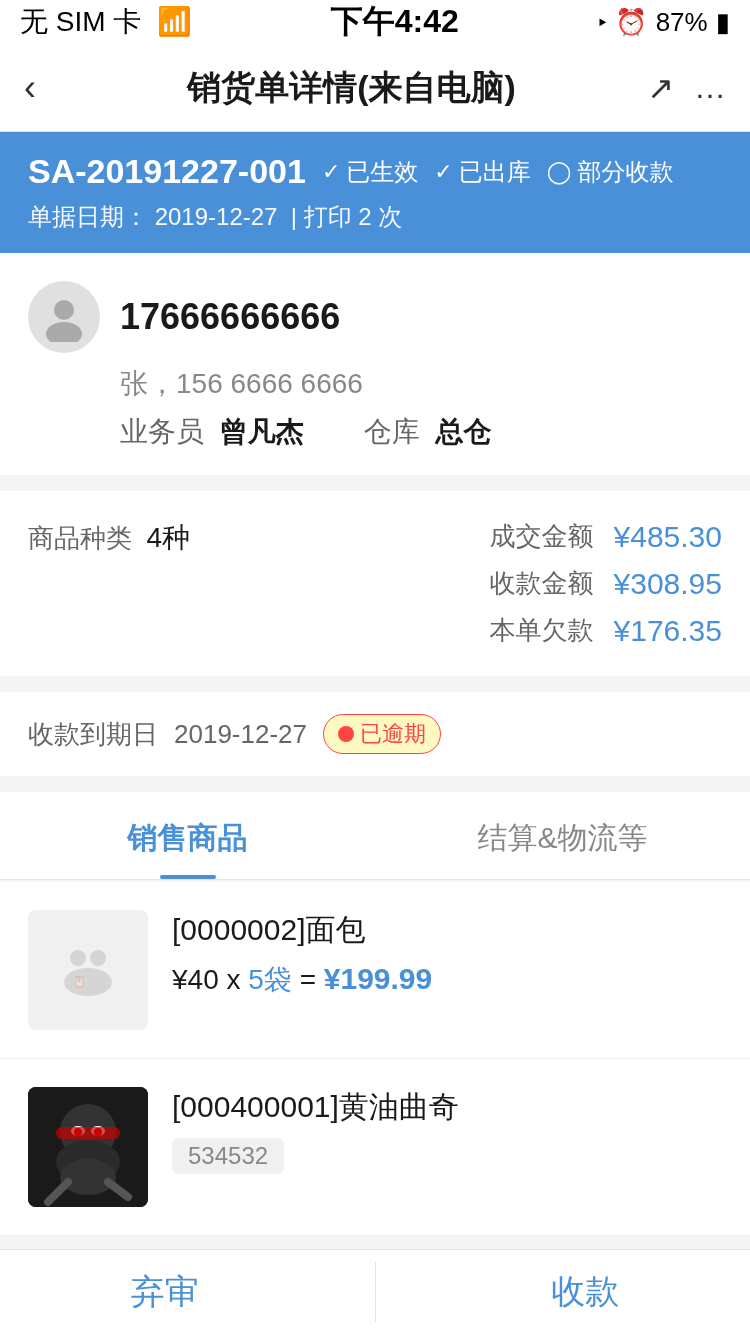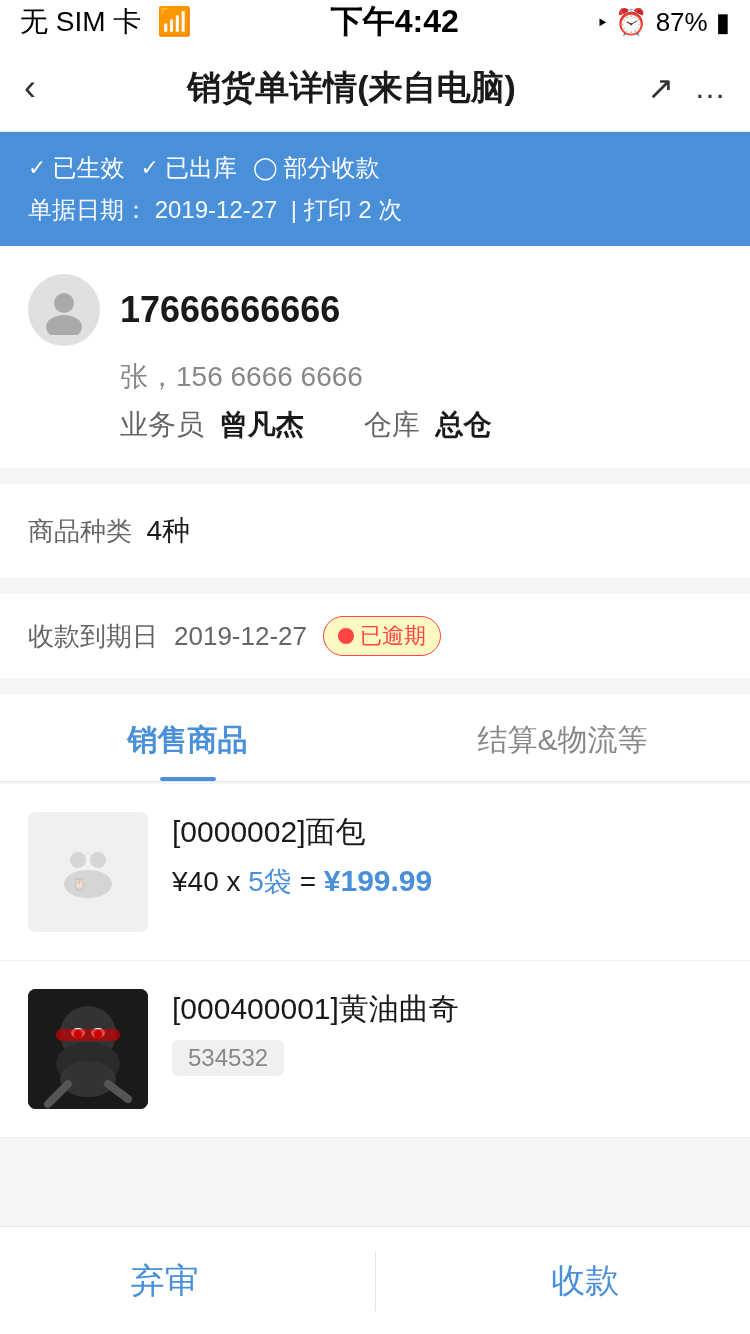--- a/index.html
+++ b/index.html
@@ -294,21 +294,21 @@
     }
     .price-qty { color: #4A90D9; }
     .price-total { color: #4A90D9; font-weight: 600; font-size: 30px; }
 
     
     .bottom-bar {
       position: fixed;
       bottom: 0;
       left: 0;
       width: 750px;
-      height: 108px;
+      height: 85px;
       background: #fff;
       border-top: 1px solid #e5e5e5;
       display: flex;
       gap: 45px;
     }
     .bottom-btn {
       flex: 1;
       display: flex;
       align-items: center;
       justify-content: center;
@@ -345,20 +345,21 @@
   <div class="nav-back">‹</div>
   <div class="nav-title">销货单详情(来自电脑)</div>
   <div class="nav-actions">
     <span class="nav-action-icon">↗</span>
     <span class="nav-action-icon">…</span>
   </div>
 </div>
 
 <div class="header-banner">
   <div class="header-banner-top">
+    <span class="order-number">SA-20191227-001</span>
     <span class="badge">
       <span class="badge-icon">✓</span>
       <span>已生效</span>
     </span>
     <span class="badge">
       <span class="badge-icon">✓</span>
       <span>已出库</span>
     </span>
     <span class="badge">
       <span class="badge-icon">◯</span>
@@ -393,20 +394,34 @@
       <span class="meta-value">总仓</span>
     </span>
   </div>
 </div>
 
 <div class="summary-section">
   <div class="summary-left">
     <span class="summary-label">商品种类</span>
     <span class="summary-value">4种</span>
   </div>
+  <div class="summary-right">
+    <div class="amount-row">
+      <span class="amount-label">成交金额</span>
+      <span class="amount-value">¥485.30</span>
+    </div>
+    <div class="amount-row">
+      <span class="amount-label">收款金额</span>
+      <span class="amount-value">¥308.95</span>
+    </div>
+    <div class="amount-row">
+      <span class="amount-label">本单欠款</span>
+      <span class="amount-value">¥176.35</span>
+    </div>
+  </div>
 </div>
 
 <div class="due-section">
   <span>收款到期日</span>
   <span>2019-12-27</span>
   <span class="overdue-badge">
     <span class="overdue-dot"></span>
     <span>已逾期</span>
   </span>
 </div>

